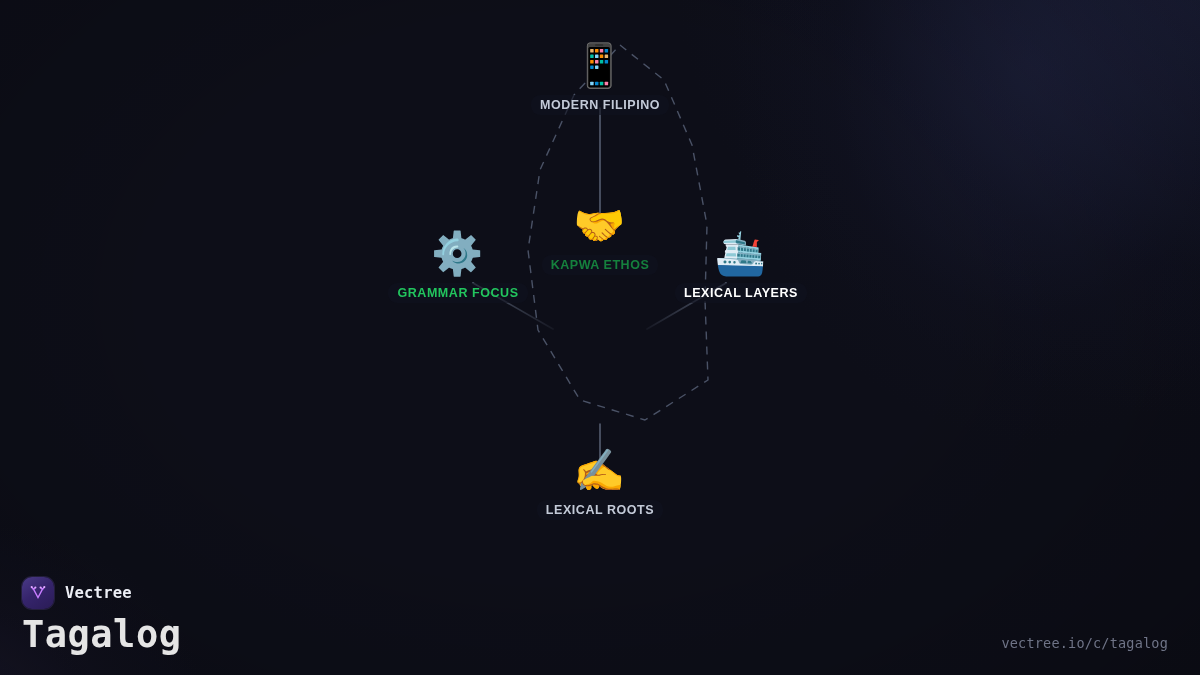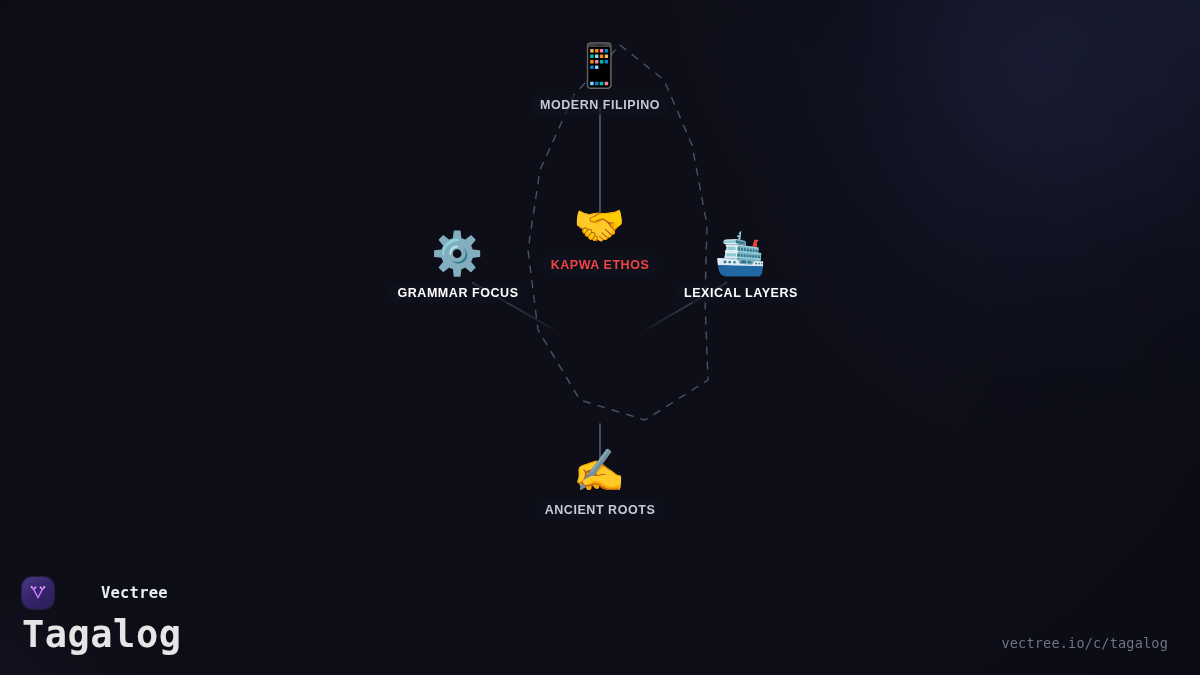--- a/index.html
+++ b/index.html
@@ -121,21 +121,20 @@
     align-items: center;
     justify-content: center;
     box-shadow: 0 0 0 1px rgba(140,110,220,0.18);
   }
   .brand-name {
     font-family: "DejaVu Sans Mono", monospace;
     font-size: 15.5px;
     font-weight: bold;
     color: #eceef5;
     letter-spacing: 0.2px;
-    margin-left: 36px;
   }
   .page-title {
     font-family: "DejaVu Sans Mono", monospace;
     font-size: 37px;
     font-weight: bold;
     color: #e5e5e5;
     letter-spacing: 0.5px;
     line-height: 1.05;
   }
   .site-url {
@@ -203,33 +202,33 @@
       </g>
   </svg>
 
   <div id="node-layer">
       <div class="node" style="left: 600px; top: 79px;">
         <div class="node-icon">📱</div>
         <div class="node-label" style="color: rgb(195, 202, 216);">MODERN FILIPINO</div>
       </div>
       <div class="node" style="left: 600px; top: 239px;">
         <div class="node-icon">🤝</div>
-        <div class="node-label" style="color: #ef4444;">KAPWA ETHOS</div>
+        <div class="node-label" style="color: #15803d;">KAPWA ETHOS</div>
       </div>
       <div class="node" style="left: 458px; top: 267px;">
         <div class="node-icon">⚙️</div>
-        <div class="node-label" style="color: #ffffff;">GRAMMAR FOCUS</div>
+        <div class="node-label" style="color: #22c55e;">GRAMMAR FOCUS</div>
       </div>
       <div class="node" style="left: 741px; top: 267px;">
         <div class="node-icon">🛳️</div>
         <div class="node-label" style="color: #ffffff;">LEXICAL LAYERS</div>
       </div>
       <div class="node" style="left: 600px; top: 484px;">
         <div class="node-icon">✍️</div>
-        <div class="node-label" style="color: rgb(195, 202, 216);">ANCIENT ROOTS</div>
+        <div class="node-label" style="color: rgb(195, 202, 216);">LEXICAL ROOTS</div>
       </div>
     </div>
 
   <div class="footer">
     <div class="brand-row">
       <div class="brand-logo">
         <svg width="20" height="20" viewBox="0 0 24 24">
           <g stroke="#c77dff" stroke-width="1.7" fill="none" stroke-linecap="round">
             <path d="M6.6 7.4 L12 17.4 L17.4 7.4"></path>
             <path d="M6.6 7.4 L4.6 5.2"></path>

